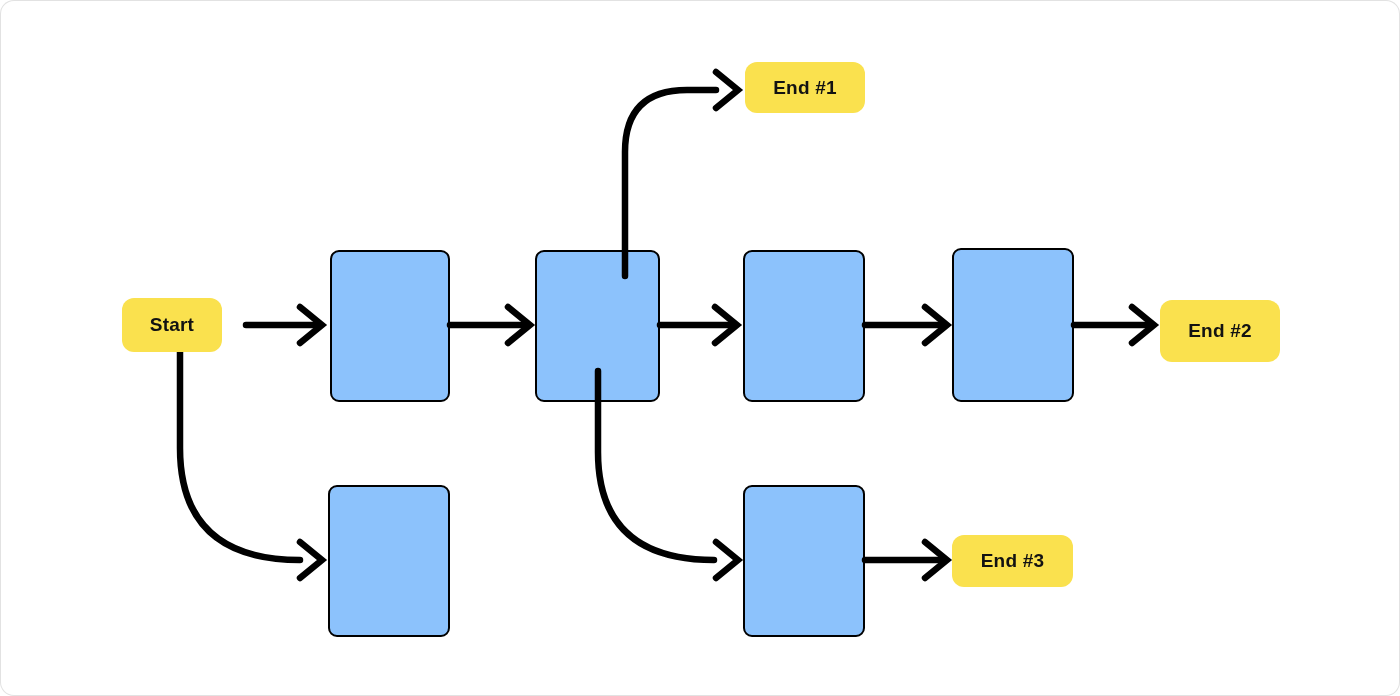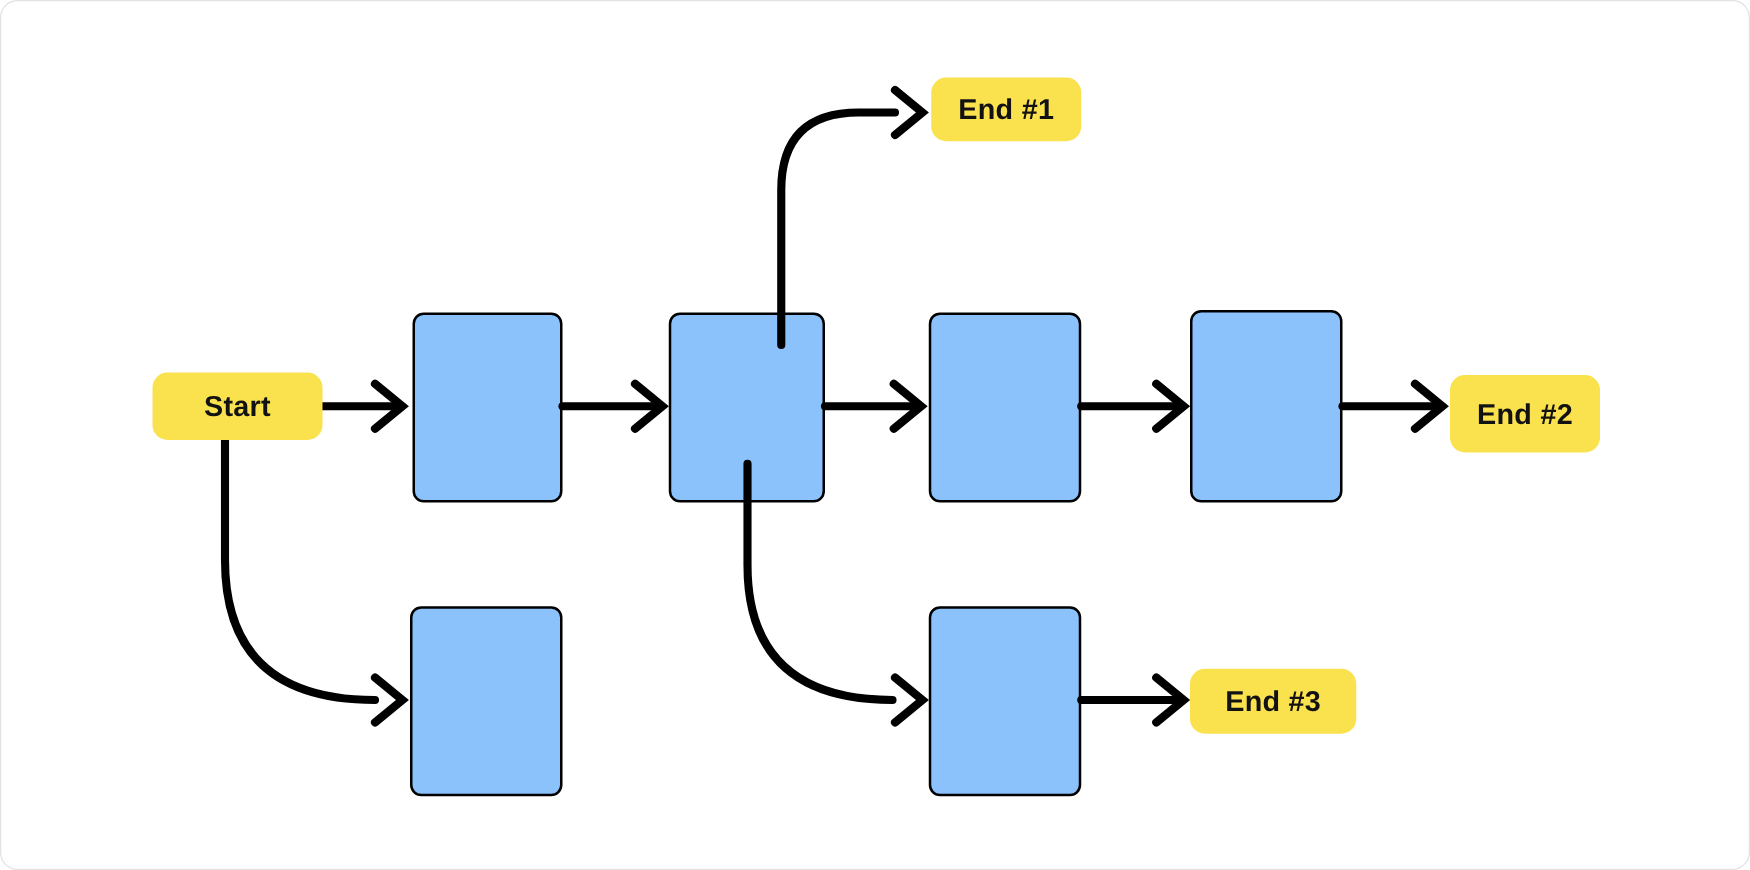--- a/index.html
+++ b/index.html
@@ -25,21 +25,21 @@
     box-sizing: border-box;
   }
   .flow-label {
     position: absolute;
     background: var(--label-bg, #fae14e);
     color: var(--label-text, #111111);
     border-radius: 12px;
     display: flex;
     align-items: center;
     justify-content: center;
-    font-size: 23px;
+    font-size: 19px;
     font-weight: 700;
     letter-spacing: 0.2px;
     box-sizing: border-box;
     white-space: nowrap;
   }
   .edges-layer {
     position: absolute;
     left: 0; top: 0;
     width: 1400px;
     height: 696px;
@@ -107,18 +107,18 @@
       <path d="M598,371 V452 Q598,560 714,560"></path>
       <path d="M716,542 L738,560 L716,578"></path>
     </g>
 
     <g>
       <path d="M865,560 H943"></path>
       <path d="M925,542 L947,560 L925,578"></path>
     </g>
   </svg>
 
-  <div class="flow-label" style="left:122px; top:298px; width:136px; height:54px;">Start</div>
+  <div class="flow-label" style="left:122px; top:298px; width:100px; height:54px;">Start</div>
   <div class="flow-label" style="left:745px; top:62px; width:120px; height:51px;">End #1</div>
   <div class="flow-label" style="left:1160px; top:300px; width:120px; height:62px;">End #2</div>
-  <div class="flow-label" style="left:952px; top:535px; width:133px; height:52px;">End #3</div>
+  <div class="flow-label" style="left:952px; top:535px; width:121px; height:52px;">End #3</div>
 
 </div>
 
 </body></html>

